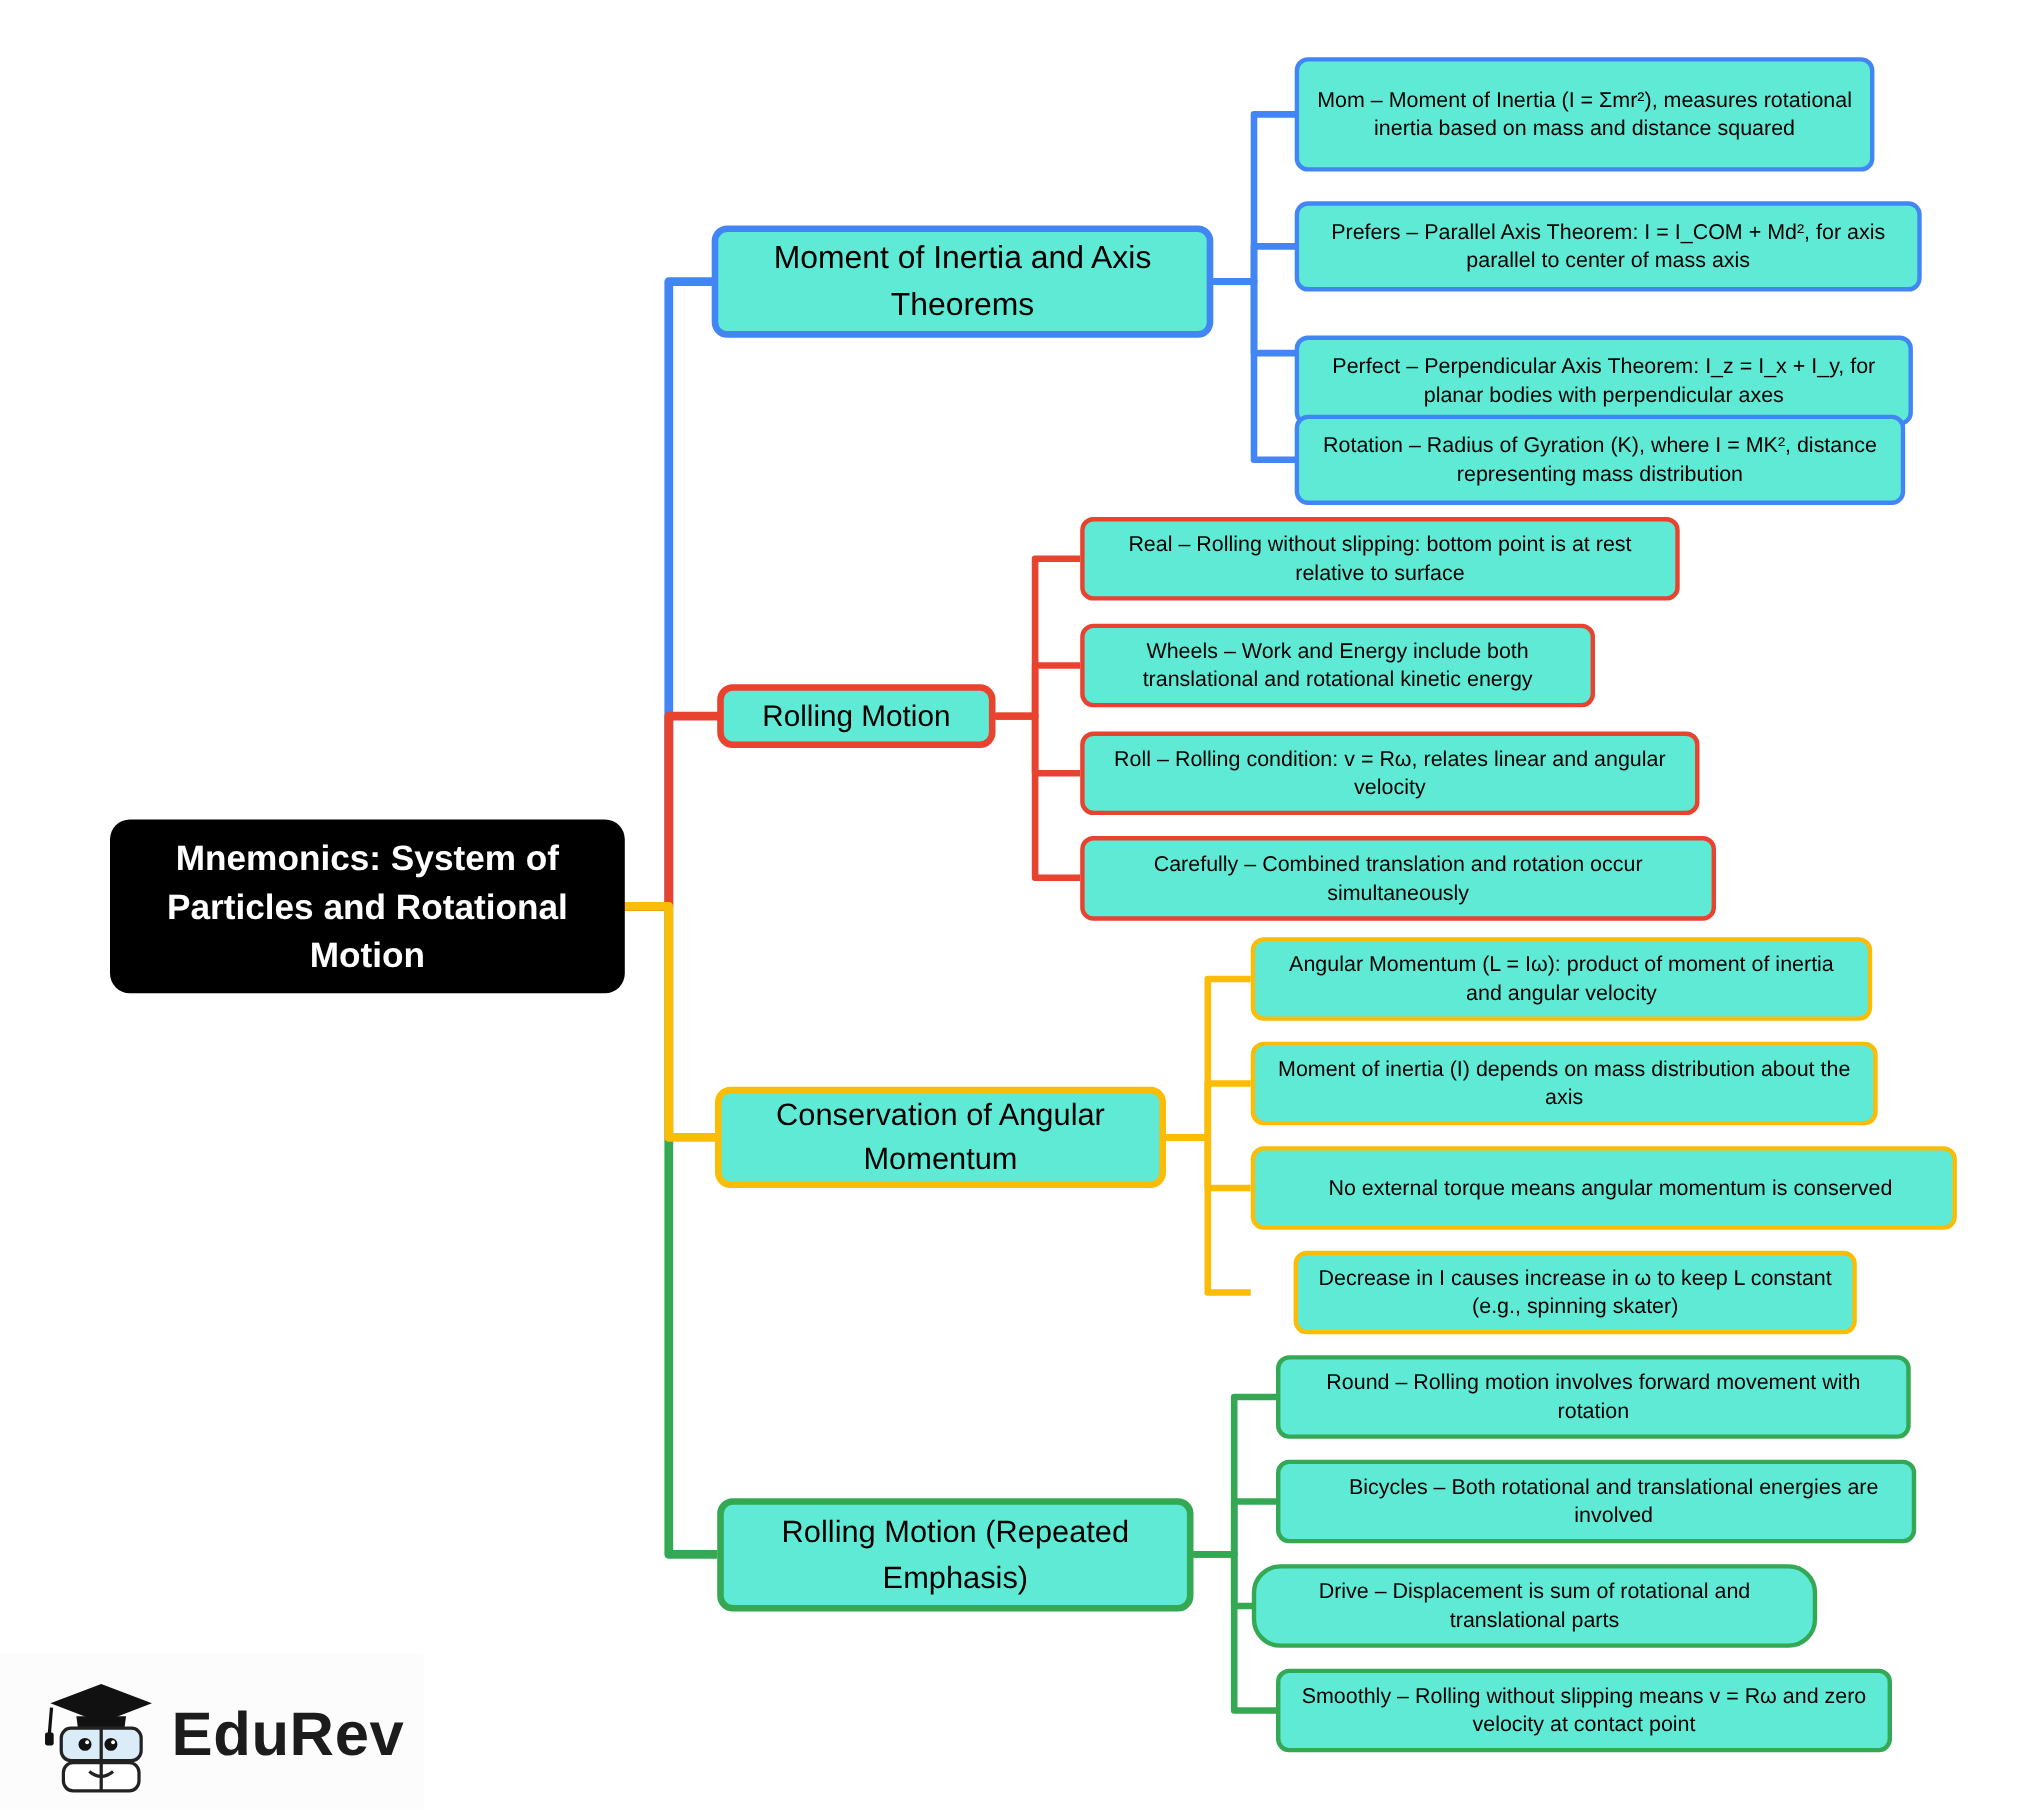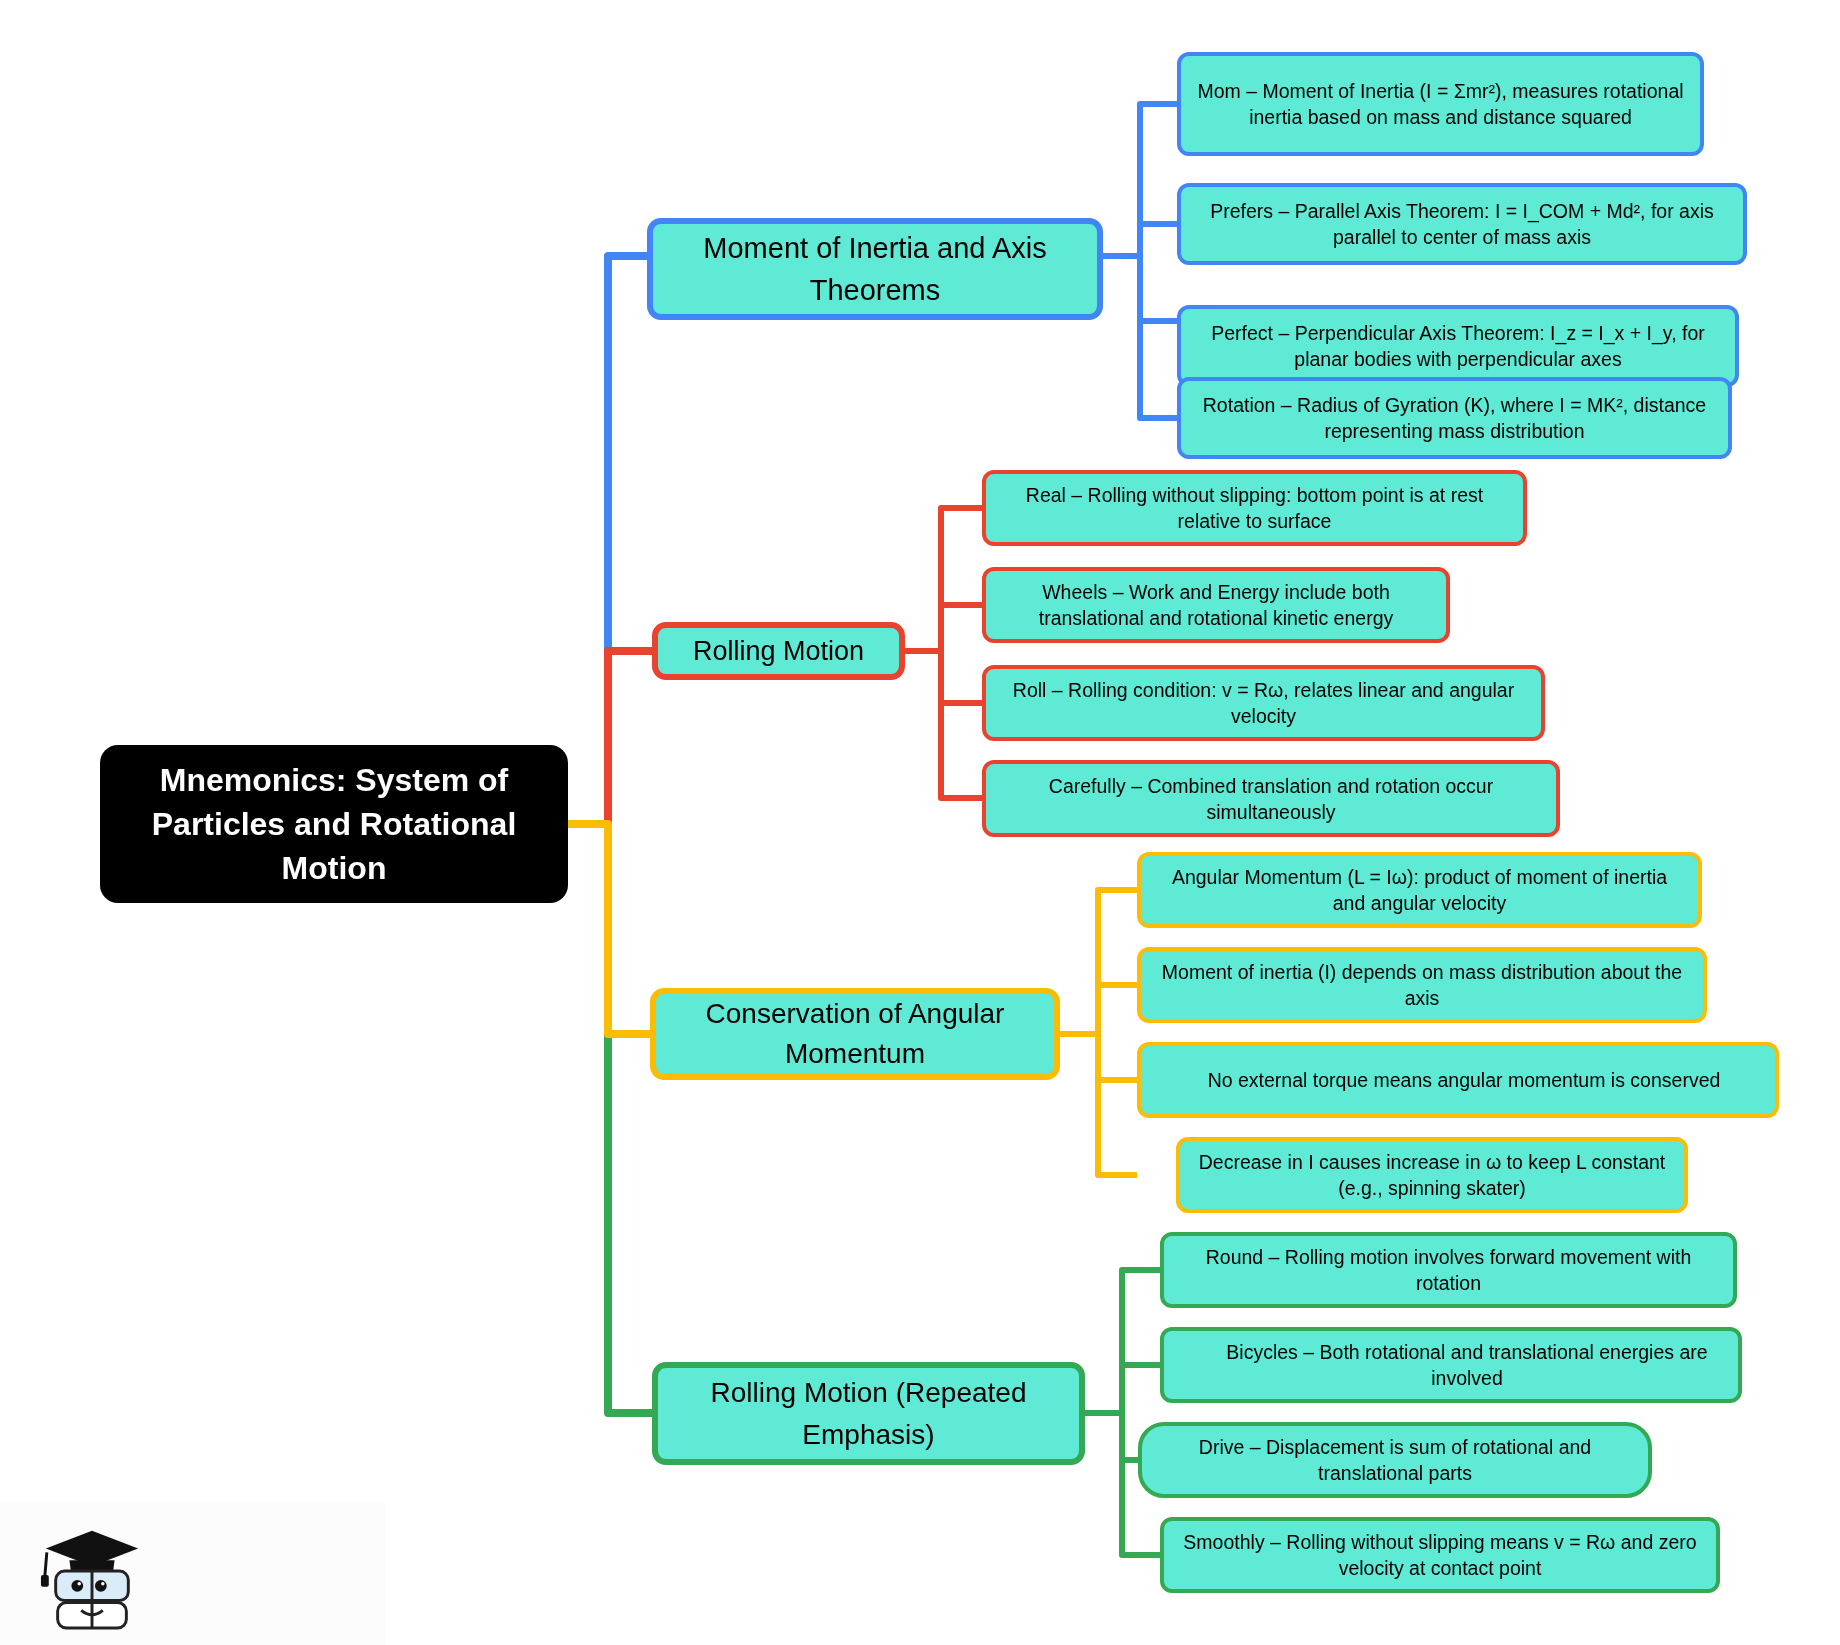--- a/index.html
+++ b/index.html
@@ -78,21 +78,21 @@
   <path class="limb stroke-yellow" d="M 1060 1034 L 1098 1034 L 1098 1175 L 1137 1175"></path>
 
   <path class="limb stroke-green" d="M 1085 1413 L 1122 1413 L 1122 1270 L 1160 1270"></path>
   <path class="limb stroke-green" d="M 1085 1413 L 1122 1413 L 1122 1365 L 1160 1365"></path>
   <path class="limb stroke-green" d="M 1085 1413 L 1122 1413 L 1122 1460 L 1160 1460"></path>
   <path class="limb stroke-green" d="M 1085 1413 L 1122 1413 L 1122 1555 L 1160 1555"></path>
 </svg>
 
 <div class="node center" style="left:100px;top:745px;width:468px;height:158px;">Mnemonics: System of Particles and Rotational Motion</div>
 
-<div class="node title b-blue" style="left:647px;top:205px;width:456px;height:102px;margin-top:13px;">Moment of Inertia and Axis Theorems</div>
+<div class="node title b-blue" style="left:647px;top:205px;width:456px;height:102px;">Moment of Inertia and Axis Theorems</div>
 <div class="node leaf b-blue" style="left:1177px;top:52px;width:527px;height:104px;">Mom – Moment of Inertia (I = Σmr²), measures rotational inertia based on mass and distance squared</div>
 <div class="node leaf b-blue" style="left:1177px;top:183px;width:570px;height:82px;">Prefers – Parallel Axis Theorem: I = I_COM + Md², for axis parallel to center of mass axis</div>
 <div class="node leaf b-blue" style="left:1177px;top:280px;width:562px;height:82px;margin-top:25px;">Perfect – Perpendicular Axis Theorem: I_z = I_x + I_y, for planar bodies with perpendicular axes</div>
 <div class="node leaf b-blue" style="left:1177px;top:377px;width:555px;height:82px;">Rotation – Radius of Gyration (K), where I = MK², distance representing mass distribution</div>
 
 <div class="node title b-red" style="left:652px;top:622px;width:253px;height:58px;font-size:27px;">Rolling Motion</div>
 <div class="node leaf b-red" style="left:982px;top:470px;width:545px;height:76px;">Real – Rolling without slipping: bottom point is at rest relative to surface</div>
 <div class="node leaf b-red" style="left:982px;top:567px;width:468px;height:76px;">Wheels – Work and Energy include both translational and rotational kinetic energy</div>
 <div class="node leaf b-red" style="left:982px;top:665px;width:563px;height:76px;">Roll – Rolling condition: v = Rω, relates linear and angular velocity</div>
 <div class="node leaf b-red" style="left:982px;top:760px;width:578px;height:77px;">Carefully – Combined translation and rotation occur simultaneously</div>
@@ -123,13 +123,14 @@
     <line x1="55" y1="53" x2="55" y2="83" stroke="#222" stroke-width="3"></line>
     <circle cx="40" cy="68" r="6" fill="#111"></circle>
     <circle cx="42" cy="66" r="1.8" fill="#fff"></circle>
     <circle cx="64" cy="68" r="6" fill="#111"></circle>
     <circle cx="66" cy="66" r="1.8" fill="#fff"></circle>
 
     <rect x="20" y="85" width="70" height="26" rx="9" fill="#fff" stroke="#222" stroke-width="3"></rect>
     <line x1="55" y1="85" x2="55" y2="111" stroke="#222" stroke-width="3"></line>
     <path d="M 44 93 Q 55 102 66 93" stroke="#222" stroke-width="3" fill="none"></path>
   </svg>
+  <span class="logo-text">EduRev</span>
 </div>
 
 </body></html>

